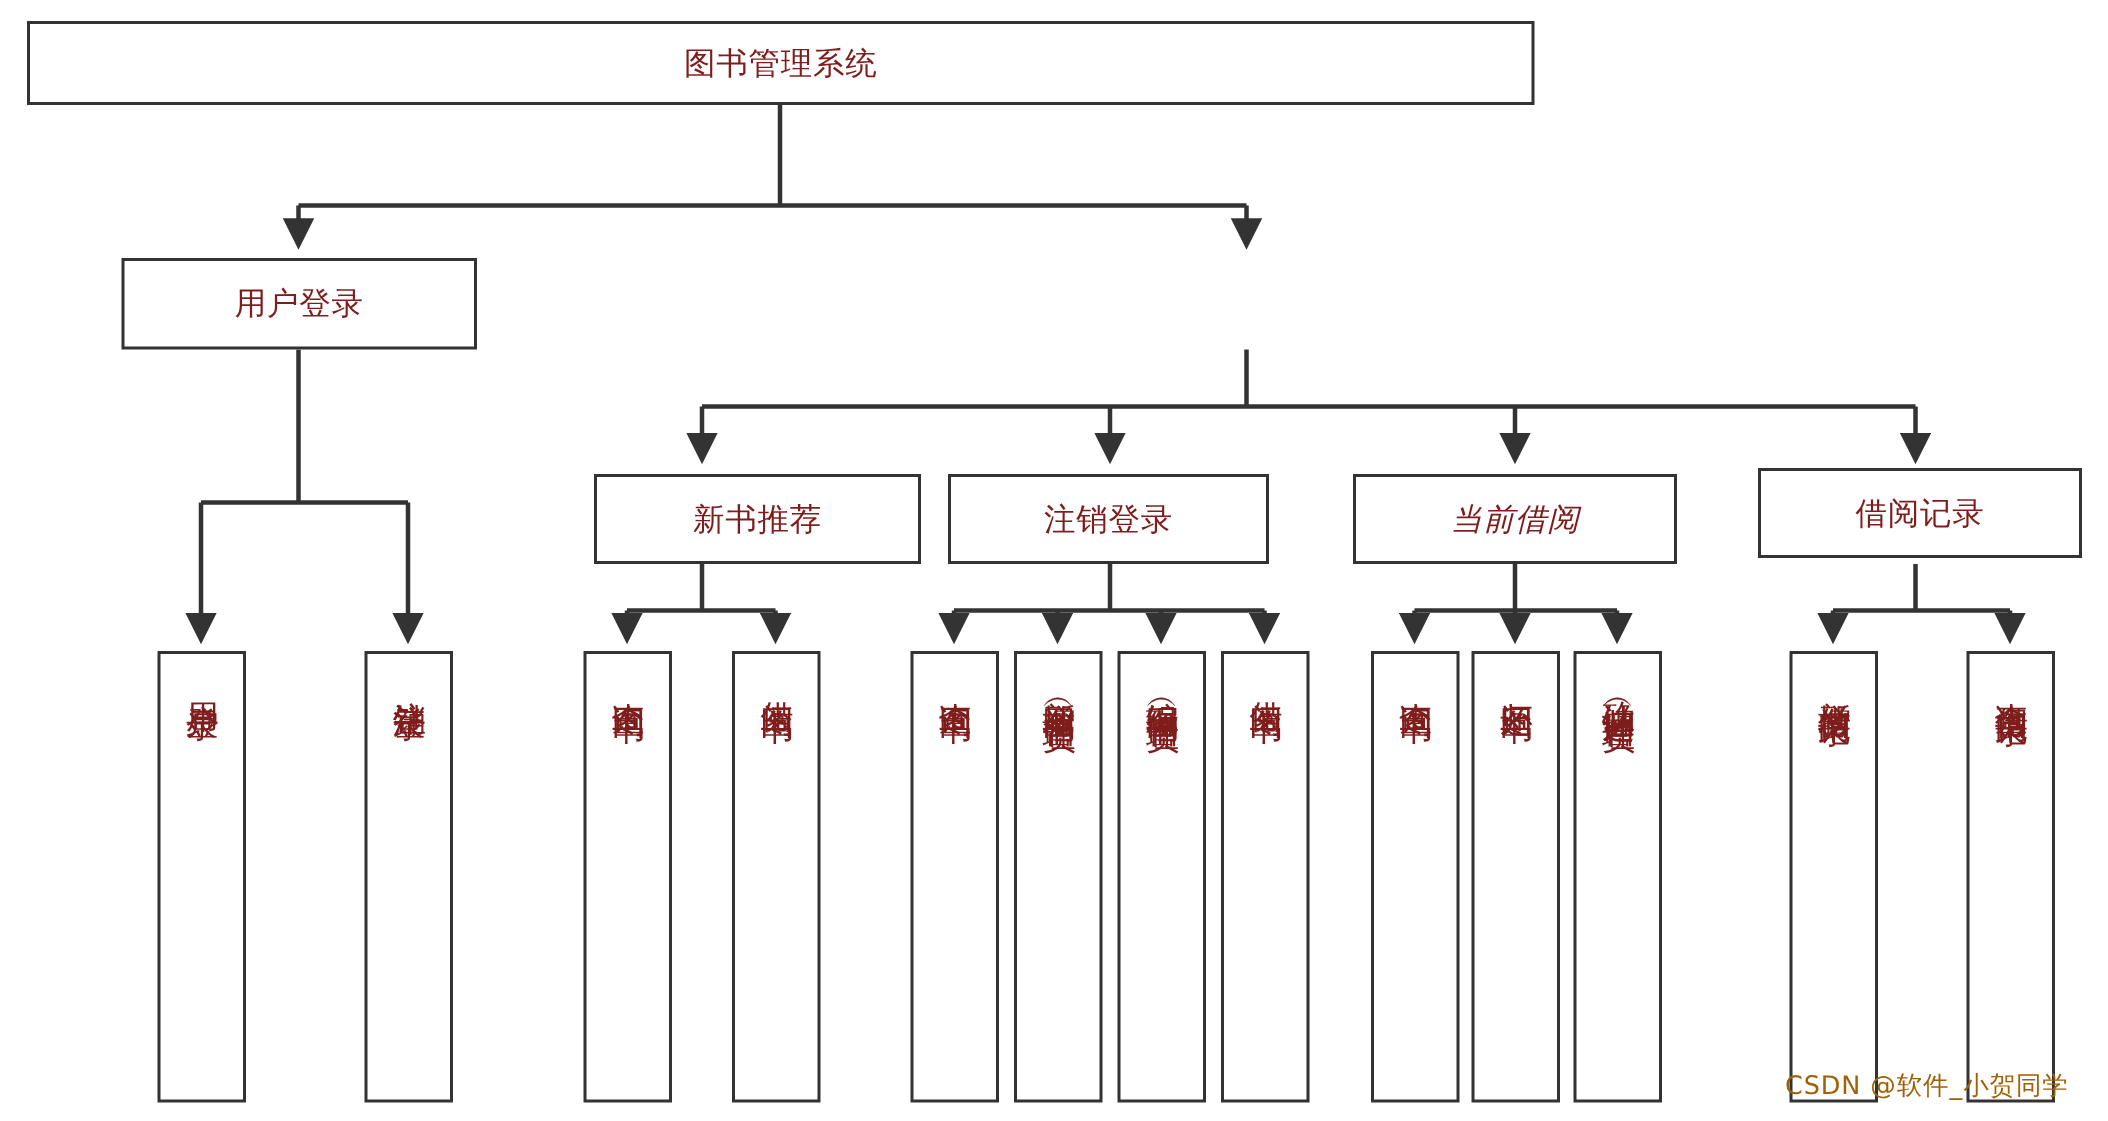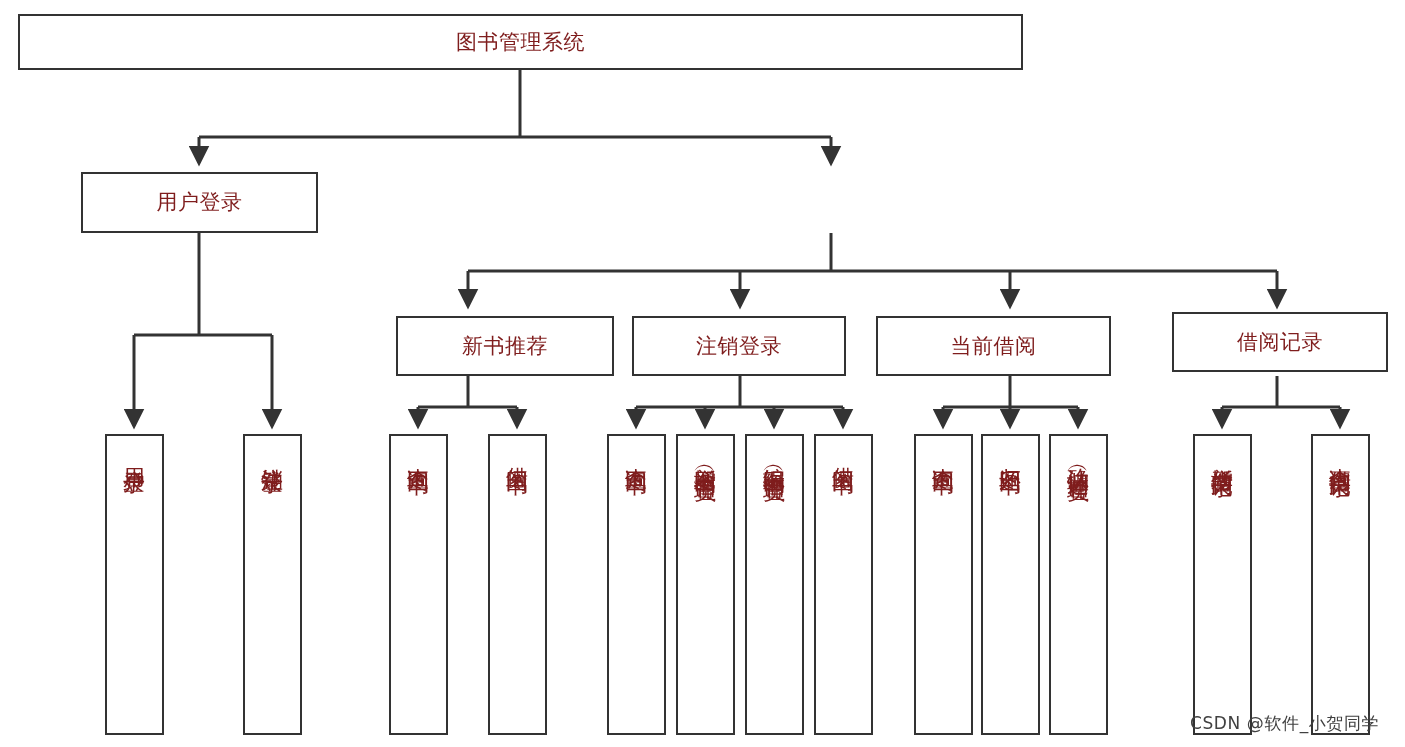--- a/index.html
+++ b/index.html
@@ -39,21 +39,21 @@
     font-size:22px;
     line-height:1.05;
     letter-spacing:2px;
     white-space:normal;
     max-height:286px;
   }
   .watermark{
     position:absolute;
     left:1190px;top:712px;
     font-size:17px;
-    color:#404040;
+    color:#a16207;
     letter-spacing:0.6px;
     white-space:nowrap;
     pointer-events:none;
   }
 </style>
 </head>
 <body>
 
 <div id="diagram-root">
 
@@ -114,21 +114,21 @@
   <div class="node" style="left:81px;top:172px;width:237px;height:61px;">
     <span class="label">用户登录</span>
   </div>
 
   <div class="node" style="left:360px;top:316px;width:218px;height:60px;margin-left:36px;">
     <span class="label">新书推荐</span>
   </div>
   <div class="node" style="left:632px;top:316px;width:214px;height:60px;">
     <span class="label">注销登录</span>
   </div>
-  <div class="node" style="left:876px;top:316px;width:235px;height:60px;">
+  <div class="node" style="left:902px;top:316px;width:216px;height:60px;font-style:italic;">
     <span class="label">当前借阅</span>
   </div>
   <div class="node" style="left:1172px;top:312px;width:216px;height:60px;">
     <span class="label">借阅记录</span>
   </div>
 
   <div class="node vertical" style="left:105px;top:434px;width:59px;height:301px;">
     <span class="label">用户登录</span>
   </div>
   <div class="node vertical" style="left:243px;top:434px;width:59px;height:301px;">

